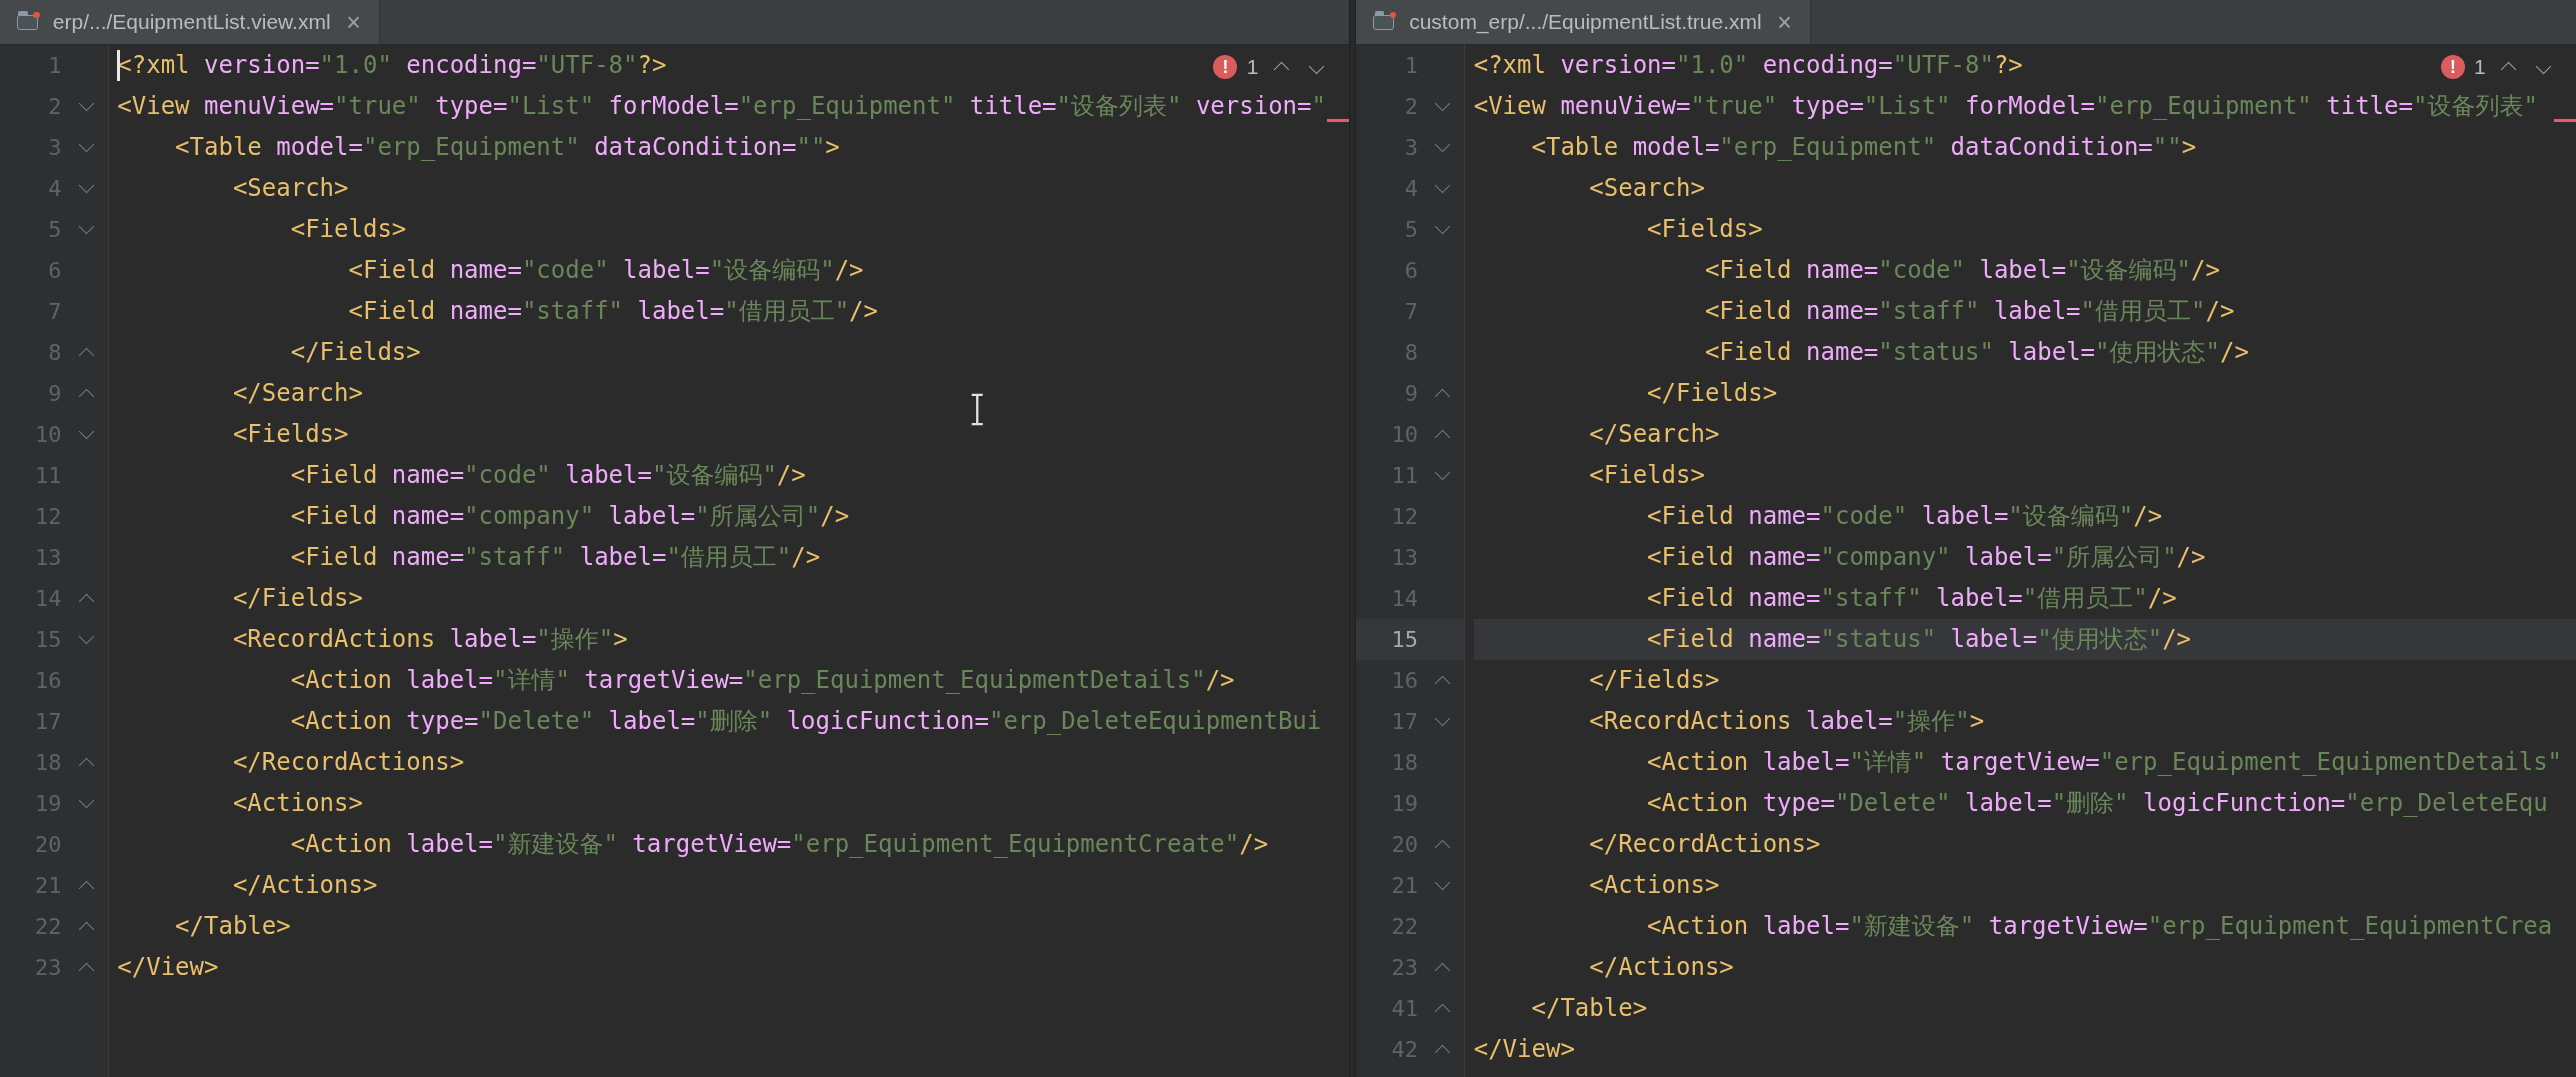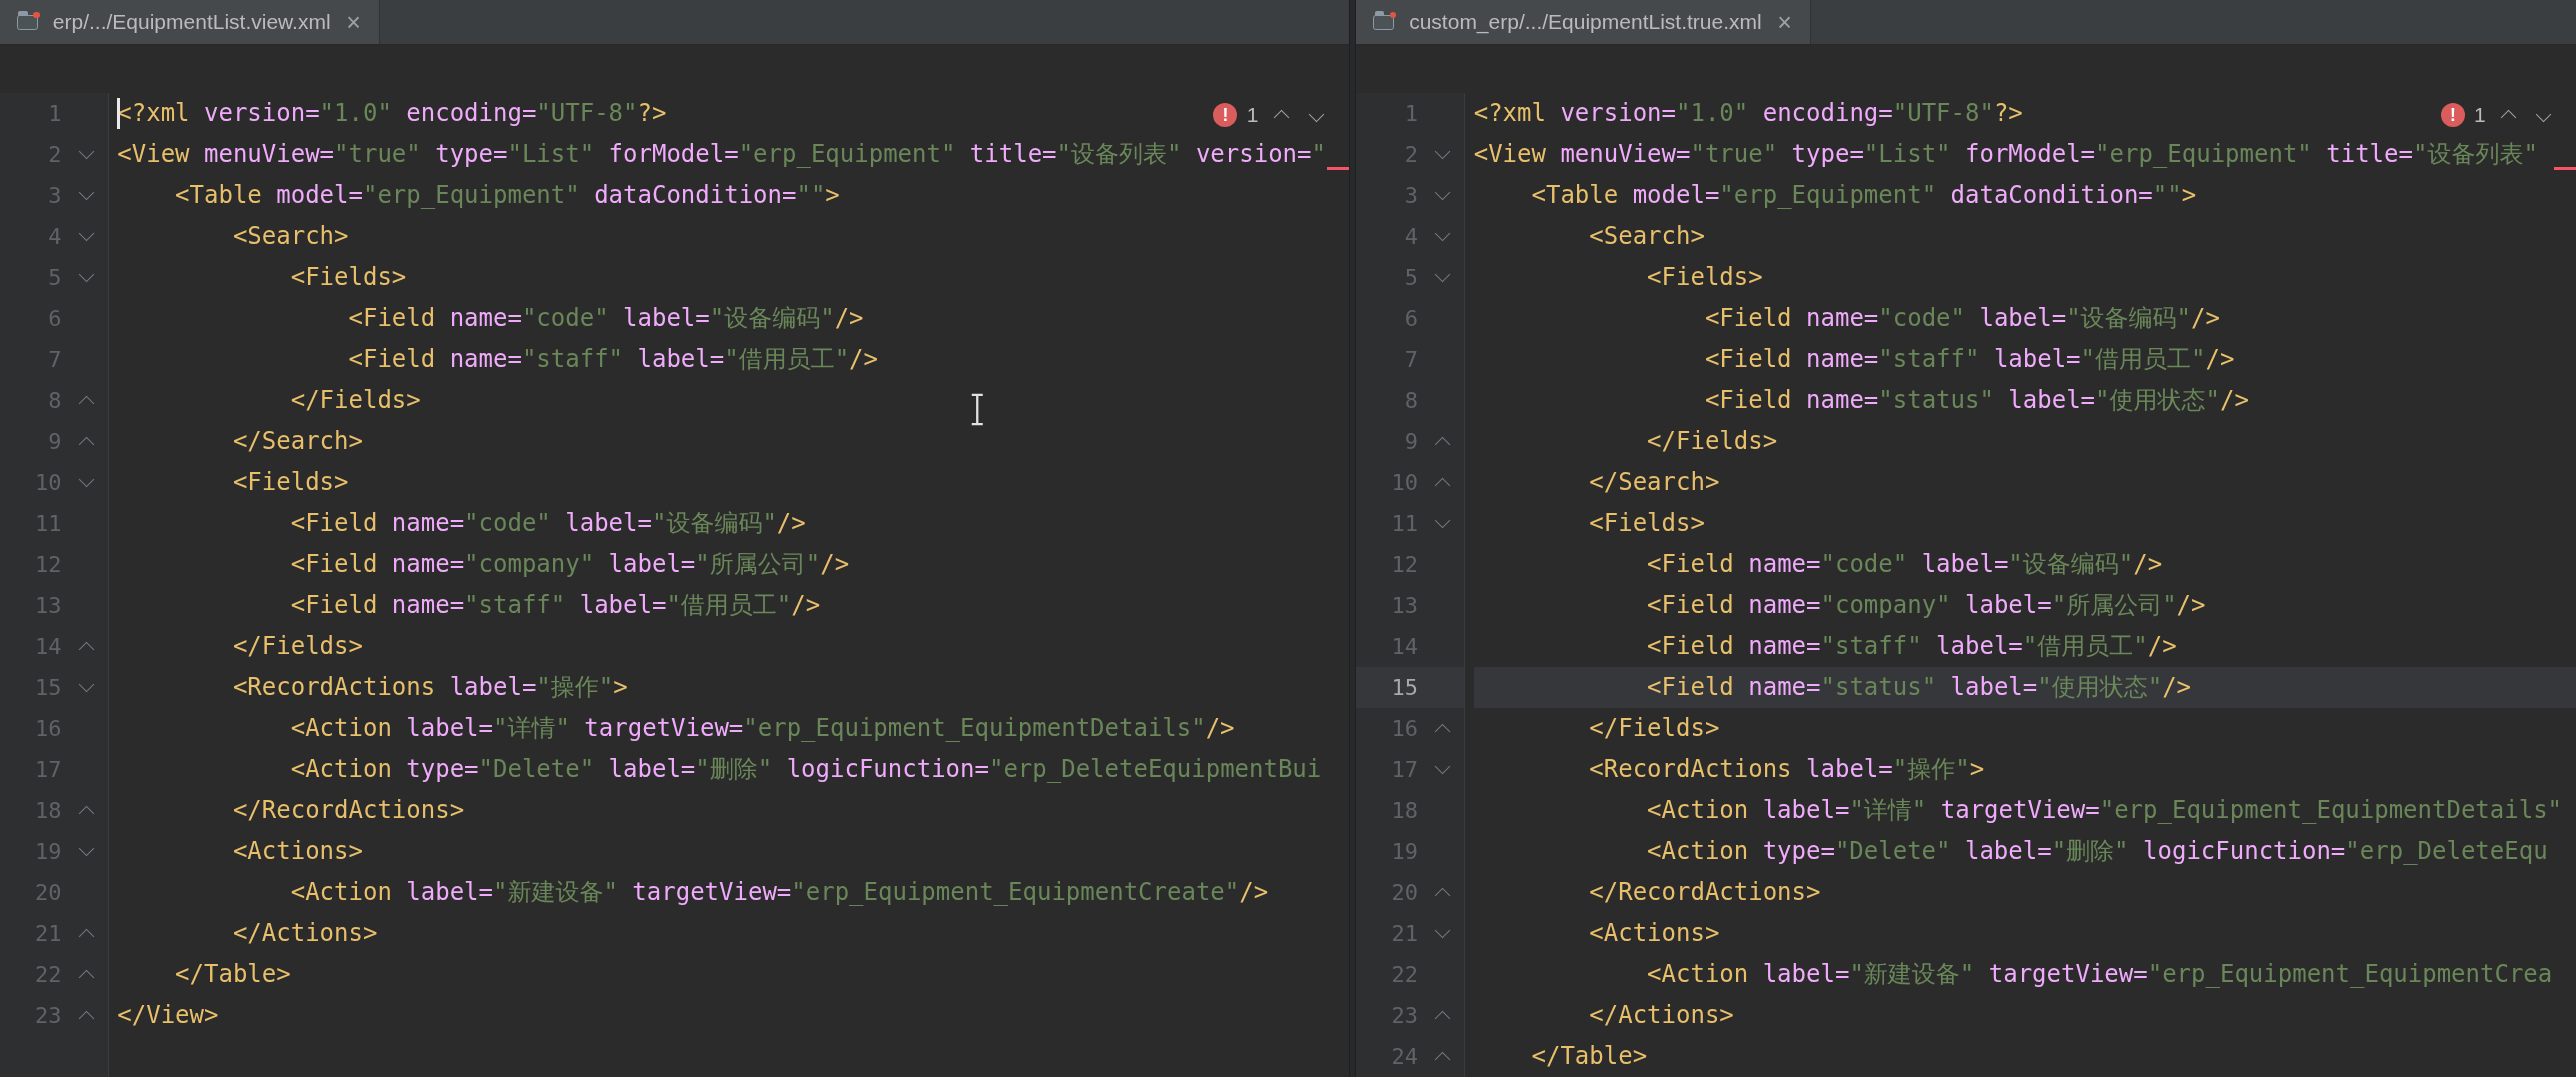--- a/index.html
+++ b/index.html
@@ -3,21 +3,21 @@
 <meta charset="utf-8">
 <style>
   * { box-sizing: border-box; }
   html,body { margin:0; padding:0; background:#1f2123; }
   .app {
     position:relative; width:2576px; height:1078px;
     background:#2b2b2b; overflow:hidden;
     font-family:"DejaVu Sans Mono", monospace;
     display:flex;
   }
-  .pane { display:flex; flex-direction:column; overflow:hidden; background:#2b2b2b;gap:48px; }
+  .pane { display:flex; flex-direction:column; overflow:hidden; background:#2b2b2b; }
   .pane-left  { width:1349px; flex:none; }
   .pane-right { width:1220px; flex:none; }
   .splitter { width:7.4px; flex:none; background:#27292a; border-left:0.9px solid #1e1f21; border-right:0.9px solid #1e1f21; }
 
   
   .tabbar {
     height:45px; flex:none; background:#3b3e40;
     border-bottom:0.9px solid #262829;
     display:flex; align-items:stretch;
   }
@@ -363,21 +363,21 @@
           </div>
           <div class="gutter-row">
             <span class="lnum">22</span>
             <span class="fold"></span>
           </div>
           <div class="gutter-row">
             <span class="lnum">23</span>
             <span class="fold fold-u"></span>
           </div>
           <div class="gutter-row">
-            <span class="lnum">24</span>
+            <span class="lnum">41</span>
             <span class="fold fold-u"></span>
           </div>
           <div class="gutter-row">
             <span class="lnum">42</span>
             <span class="fold fold-u"></span>
           </div>
         </div>
       <div class="code">
           <div class="code-line"><span class="tok-t">&lt;?xml </span><span class="tok-a">version=</span><span class="tok-v">"1.0" </span><span class="tok-a">encoding=</span><span class="tok-v">"UTF-8"</span><span class="tok-t">?&gt;</span></div>
           <div class="code-line"><span class="tok-t">&lt;View </span><span class="tok-a">menuView=</span><span class="tok-v">"true" </span><span class="tok-a">type=</span><span class="tok-v">"List" </span><span class="tok-a">forModel=</span><span class="tok-v">"erp_Equipment" </span><span class="tok-a">title=</span><span class="tok-v">"设备列表"</span><span class="err-end"></span></div>

